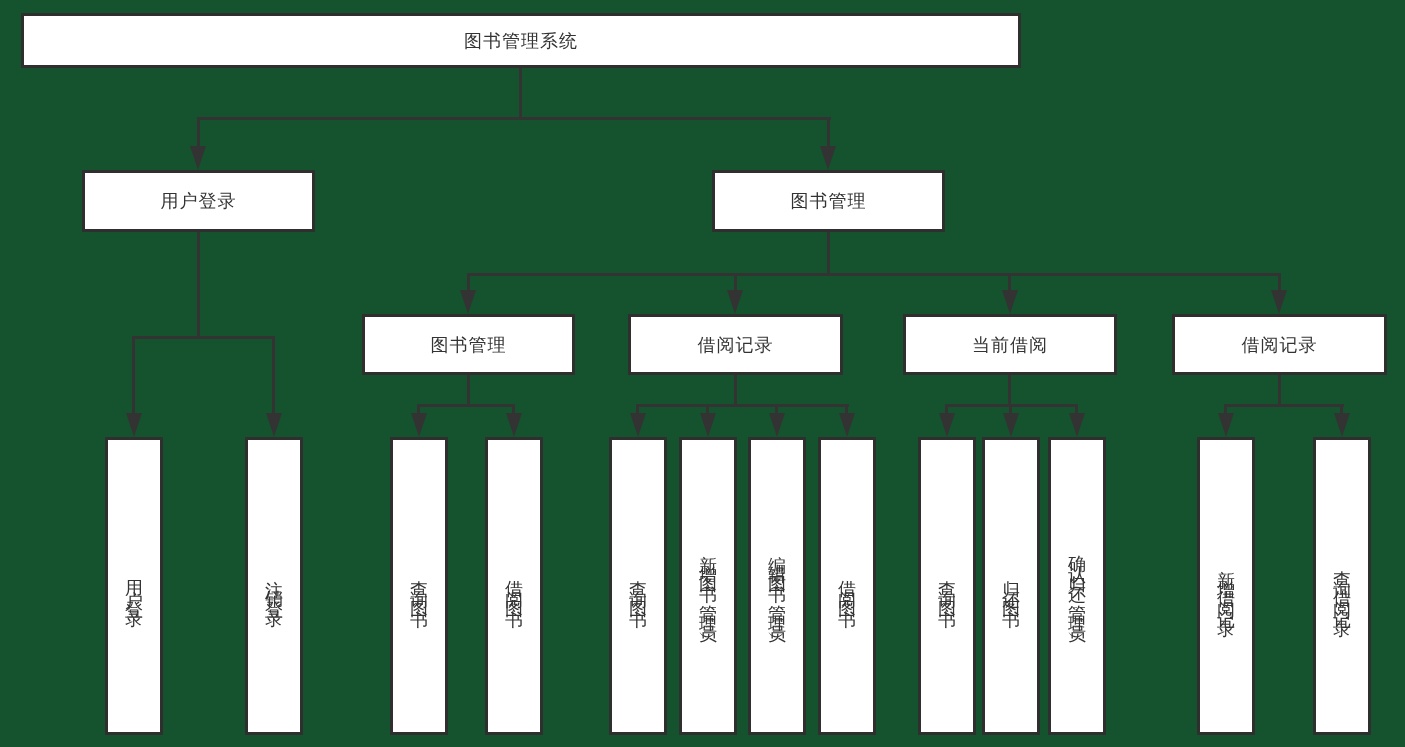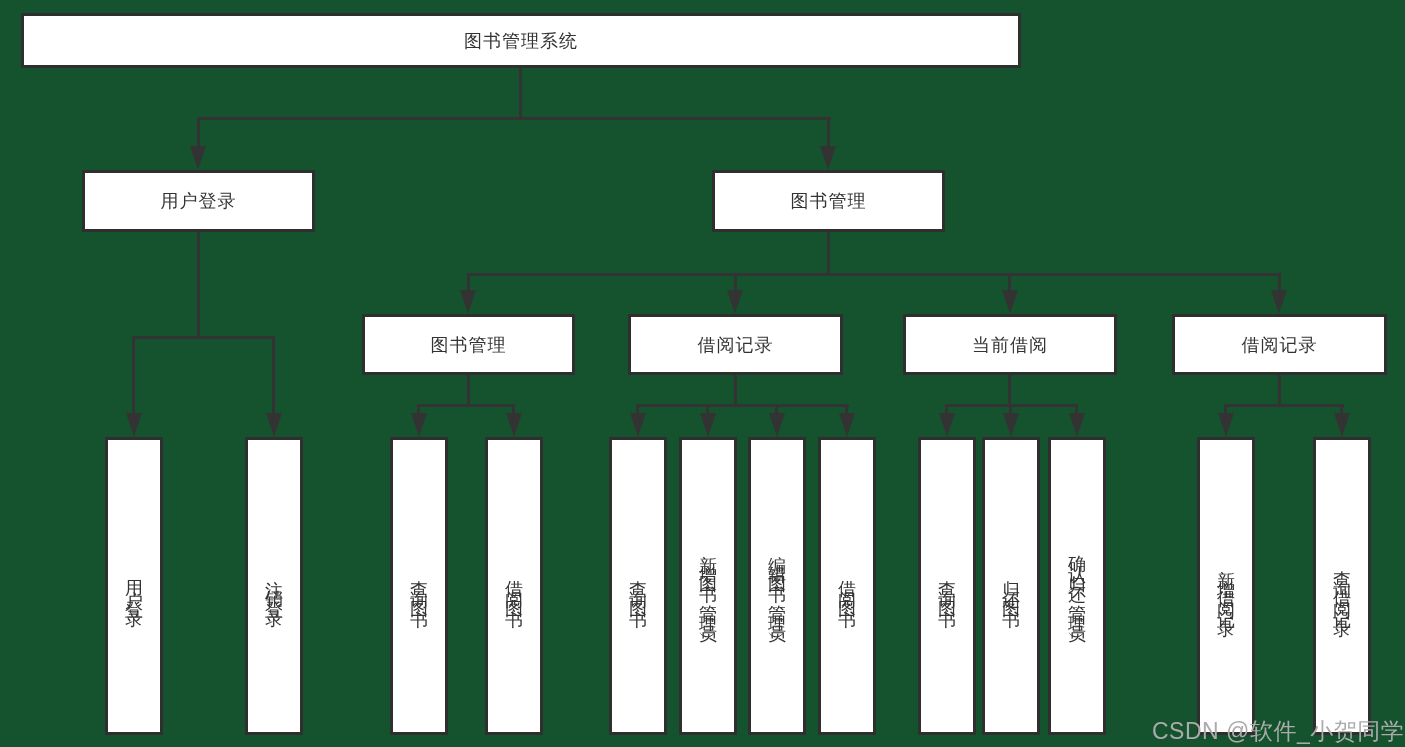--- a/index.html
+++ b/index.html
@@ -181,15 +181,14 @@
   <div class="vline" style="left:1075px;top:404px;height:16px;"></div>
   <div class="arrow" style="left:1069px;top:413px;"></div>
 
   <div class="vline" style="left:1278px;top:375px;height:32px;"></div>
   <div class="hline" style="left:1224px;top:404px;width:120px;"></div>
   <div class="vline" style="left:1224px;top:404px;height:16px;"></div>
   <div class="arrow" style="left:1218px;top:413px;"></div>
   <div class="vline" style="left:1340px;top:404px;height:16px;"></div>
   <div class="arrow" style="left:1334px;top:413px;"></div>
 
-  <div class="watermark">CSDN @软件_小贺同学</div>
 
 </div>
 
 </body></html>

